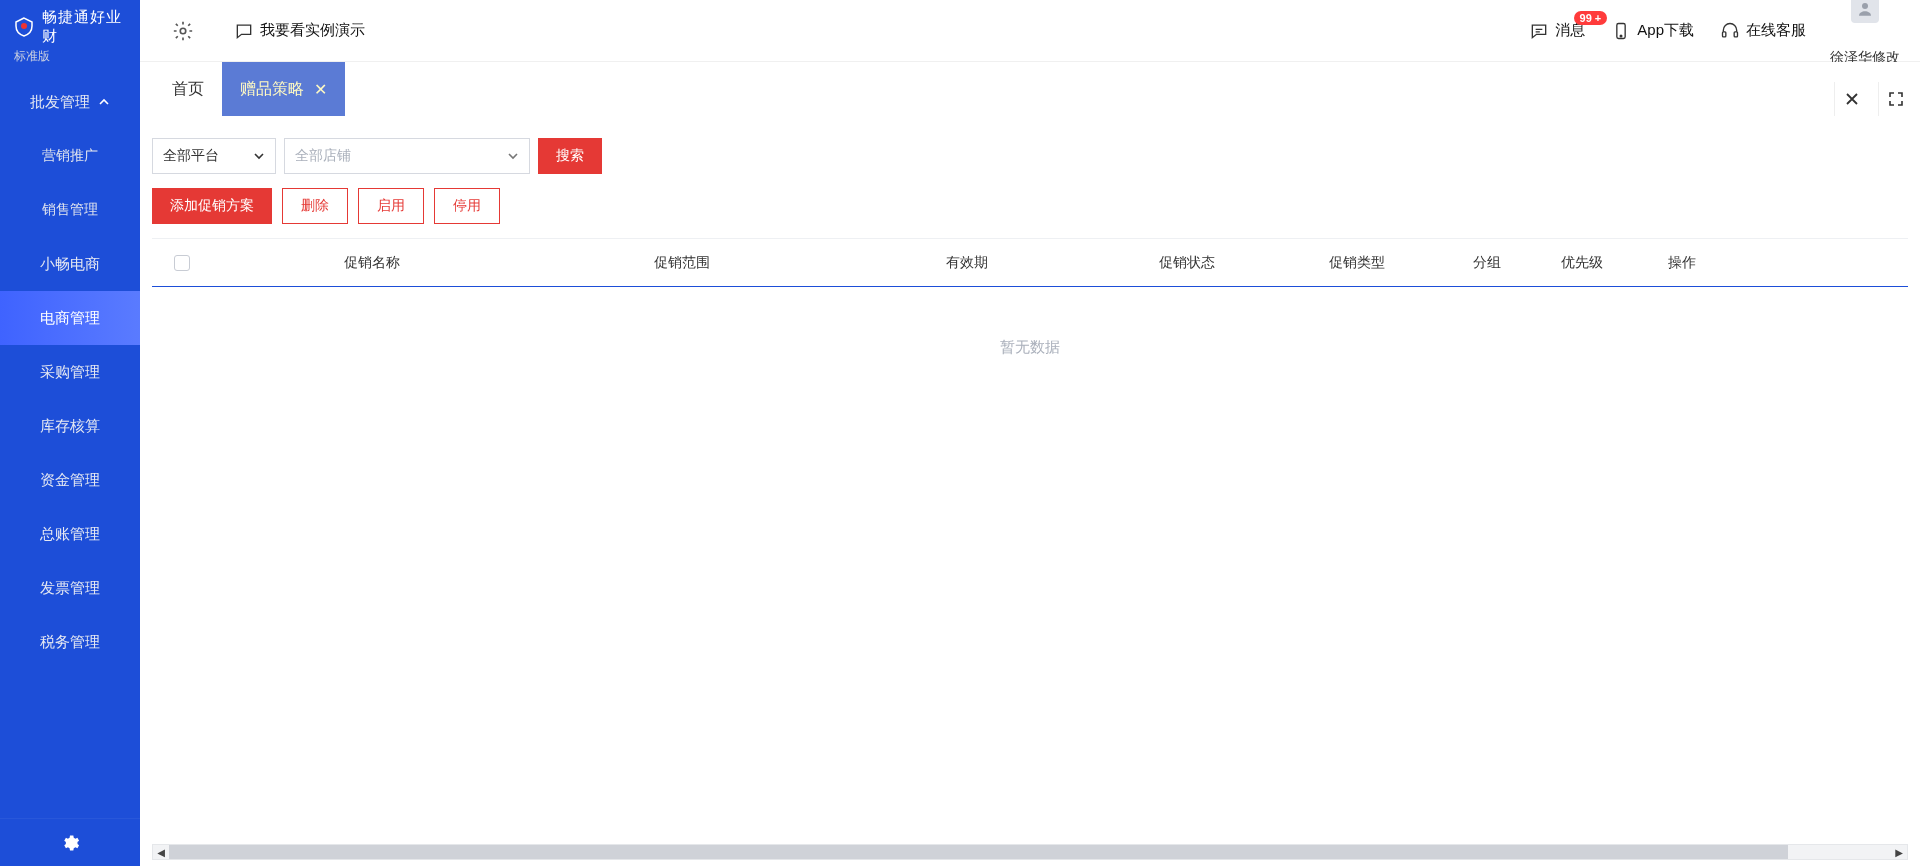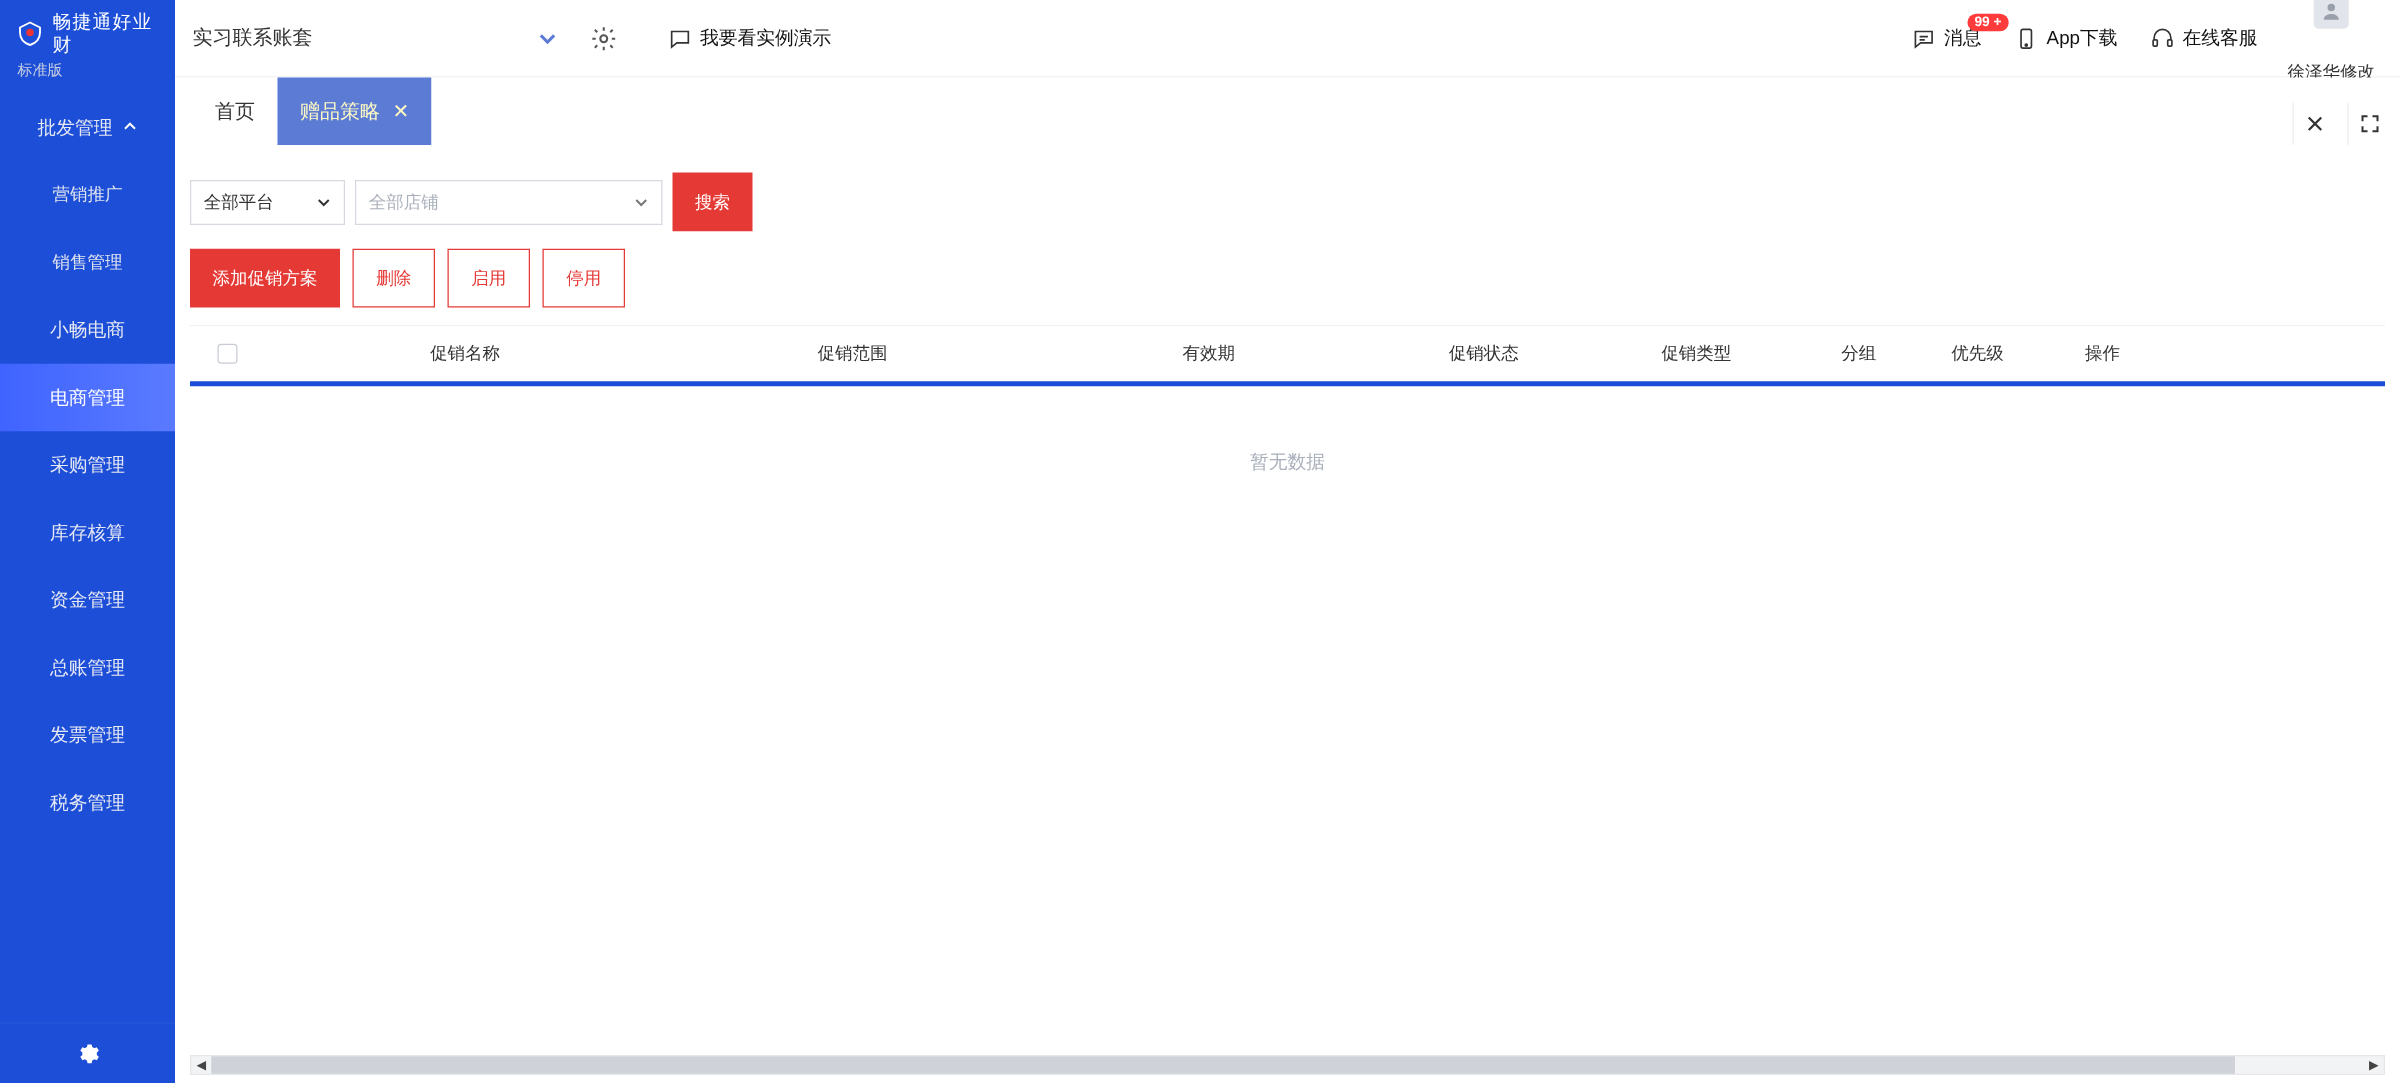--- a/index.html
+++ b/index.html
@@ -91,32 +91,32 @@
 .filters { display: flex; align-items: center; gap: 8px; margin-bottom: 14px; }
 .select {
   height: 36px; border: 1px solid #d6d9e0; background: #fff; display: flex;
   align-items: center; padding: 0 10px; font-size: 14px; color: #333; cursor: pointer;
 }
 .select .caret { margin-left: auto; color: #333; }
 .select.w1 { width: 124px; }
 .select.w2 { width: 246px; }
 .select.placeholder span:first-child { color: #aab0bb; }
 .btn {
-  height: 47px; padding: 0 18px; border: none; font-size: 14px; cursor: pointer;
+  height: 36px; padding: 0 18px; border: none; font-size: 14px; cursor: pointer;
   display: inline-flex; align-items: center; justify-content: center;
 }
 .btn.primary { background: #e53935; color: #fff; }
 .btn.outline { background: #fff; color: #e53935; border: 1px solid #e53935; }
 .actions { display: flex; align-items: center; gap: 10px; margin-bottom: 14px; }
 
 
 .table-wrap { border-top: 1px solid #eef0f3; overflow-x: auto; }
 .thead {
   display: flex; align-items: center; height: 48px; min-width: 1400px;
-  border-bottom: 4px solid #1d4ed8; font-size: 14px; color: #333; background: #fff;
+  border-bottom: 1px solid #1d4ed8; font-size: 14px; color: #333; background: #fff;
 }
 .th { padding: 0 10px; text-align: center; }
 .th.chk { width: 60px; display: flex; justify-content: center; }
 .chkbox {
   width: 16px; height: 16px; border: 1px solid #c8ccd4; border-radius: 3px; background: #fff;
 }
 .empty {
   min-width: 1400px; height: 120px; display: flex; align-items: center; justify-content: center;
   color: #aab0bb; font-size: 15px;
 }
@@ -188,28 +188,20 @@
   <div class="side-footer">
     <span class="gear">
       <svg viewBox="0 0 24 24" fill="#fff">
           <path d="M12 8a4 4 0 100 8 4 4 0 000-8zm9 4a7 7 0 00-.1-1.2l2-1.6-2-3.4-2.4 1a7 7 0 00-2-1.2L16 3h-4l-.5 2.6a7 7 0 00-2 1.2l-2.4-1-2 3.4 2 1.6A7 7 0 007 12c0 .4 0 .8.1 1.2l-2 1.6 2 3.4 2.4-1c.6.5 1.3.9 2 1.2L12 21h4l.5-2.6c.7-.3 1.4-.7 2-1.2l2.4 1 2-3.4-2-1.6c.1-.4.1-.8.1-1.2z"></path>
         </svg>
     </span>
   </div>
 </div>
 
 <div class="topbar">
-  <div class="account-select">
-    <span>实习联系账套</span>
-    <span class="caret" style="width:16px;height:16px;margin-left:180px">
-      <svg viewBox="0 0 12 12">
-          <path d="M2 4l4 4 4-4" stroke="#5b7bd5" stroke-width="1.8" fill="none"></path>
-        </svg>
-    </span>
-  </div>
 
   <span class="tb-icon">
     <svg viewBox="0 0 24 24" fill="none" stroke="#555" stroke-width="1.8">
         <circle cx="12" cy="12" r="3"></circle>
         <path d="M12 2v3M12 19v3M4.2 4.2l2.1 2.1M17.7 17.7l2.1 2.1M2 12h3M19 12h3M4.2 19.8l2.1-2.1M17.7 6.3l2.1-2.1"></path>
       </svg>
   </span>
 
   <div class="tb-link" style="margin-left:40px">
     <span class="ico">

